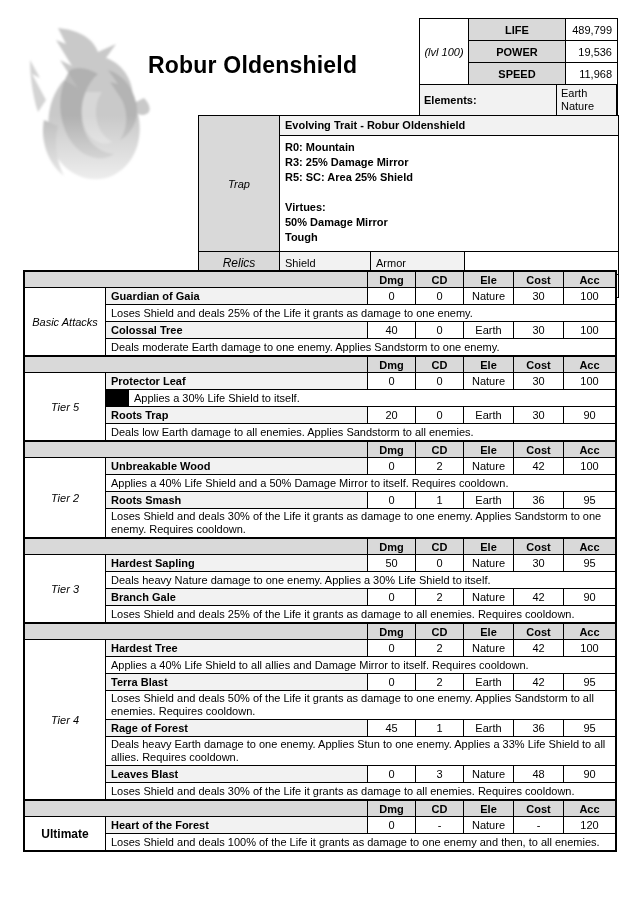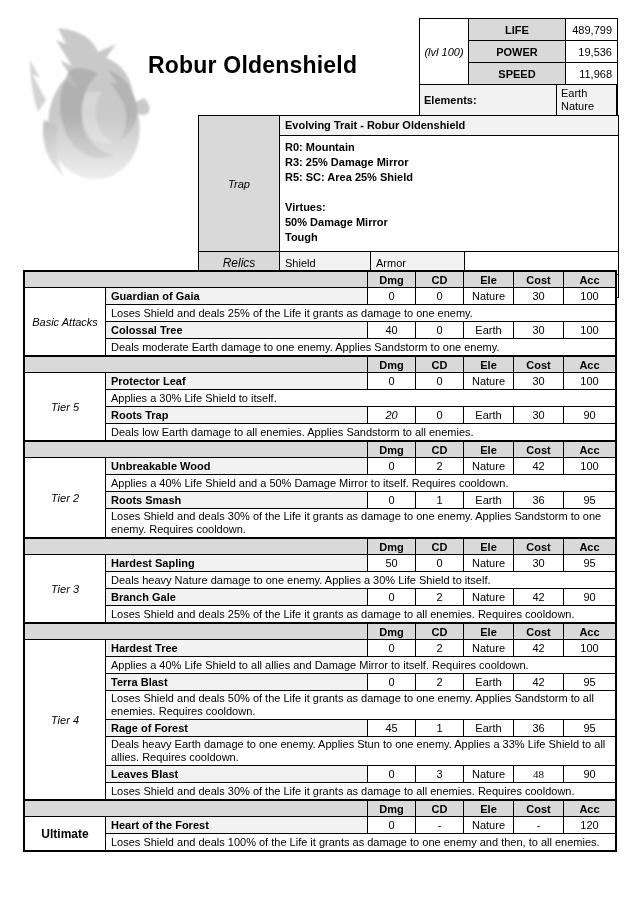--- a/index.html
+++ b/index.html
@@ -162,23 +162,23 @@
         <div class="cell hc" style="grid-area: 1 / 5;">Ele</div>
         <div class="cell hc" style="grid-area: 1 / 6;">Cost</div>
         <div class="cell hc" style="grid-area: 1 / 7;">Acc</div>
         <div class="cell tier" style="grid-area: 2 / 1 / span 4;">Tier 5</div>
         <div class="cell mname" style="grid-area: 2 / 2;">Protector Leaf</div>
         <div class="cell mval" style="grid-area: 2 / 3;">0</div>
         <div class="cell mval" style="grid-area: 2 / 4;">0</div>
         <div class="cell mval" style="grid-area: 2 / 5;">Nature</div>
         <div class="cell mval" style="grid-area: 2 / 6;">30</div>
         <div class="cell mval" style="grid-area: 2 / 7;">100</div>
-        <div class="cell mdesc" style="grid-area: 3 / 2 / auto / span 6;">Applies a 30% Life Shield to itself.</div>
+        <div class="cell mdesc" style="grid-area: 3 / 2 / auto / span 6; margin-left: 23px;">Applies a 30% Life Shield to itself.</div>
         <div class="cell mname" style="grid-area: 4 / 2;">Roots Trap</div>
-        <div class="cell mval" style="grid-area: 4 / 3; font-style: italic;">20</div>
+        <div class="cell mval" style="grid-area: 4 / 3;">20</div>
         <div class="cell mval" style="grid-area: 4 / 4;">0</div>
         <div class="cell mval" style="grid-area: 4 / 5;">Earth</div>
         <div class="cell mval" style="grid-area: 4 / 6;">30</div>
         <div class="cell mval" style="grid-area: 4 / 7;">90</div>
         <div class="cell mdesc" style="grid-area: 5 / 2 / auto / span 6;">Deals low Earth damage to all enemies. Applies Sandstorm to all enemies.</div>
       </div>
       <div class="atk-section">
         <div class="cell hc hleft" style="grid-area: 1 / 1 / auto / span 2;"></div>
         <div class="cell hc" style="grid-area: 1 / 3;">Dmg</div>
         <div class="cell hc" style="grid-area: 1 / 4;">CD</div>
@@ -250,21 +250,21 @@
         <div class="cell mval" style="grid-area: 6 / 3;">45</div>
         <div class="cell mval" style="grid-area: 6 / 4;">1</div>
         <div class="cell mval" style="grid-area: 6 / 5;">Earth</div>
         <div class="cell mval" style="grid-area: 6 / 6;">36</div>
         <div class="cell mval" style="grid-area: 6 / 7;">95</div>
         <div class="cell mdesc" style="grid-area: 7 / 2 / auto / span 6;">Deals heavy Earth damage to one enemy. Applies Stun to one enemy. Applies a 33% Life Shield to all allies. Requires cooldown.</div>
         <div class="cell mname" style="grid-area: 8 / 2;">Leaves Blast</div>
         <div class="cell mval" style="grid-area: 8 / 3;">0</div>
         <div class="cell mval" style="grid-area: 8 / 4;">3</div>
         <div class="cell mval" style="grid-area: 8 / 5;">Nature</div>
-        <div class="cell mval" style="grid-area: 8 / 6; font-family: Liberation Serif, serif;">48</div>
+        <div class="cell mval" style="grid-area: 8 / 6;">48</div>
         <div class="cell mval" style="grid-area: 8 / 7;">90</div>
         <div class="cell mdesc" style="grid-area: 9 / 2 / auto / span 6;">Loses Shield and deals 30% of the Life it grants as damage to all enemies. Requires cooldown.</div>
       </div>
       <div class="atk-section">
         <div class="cell hc hleft" style="grid-area: 1 / 1 / auto / span 2;"></div>
         <div class="cell hc" style="grid-area: 1 / 3;">Dmg</div>
         <div class="cell hc" style="grid-area: 1 / 4;">CD</div>
         <div class="cell hc" style="grid-area: 1 / 5;">Ele</div>
         <div class="cell hc" style="grid-area: 1 / 6;">Cost</div>
         <div class="cell hc" style="grid-area: 1 / 7;">Acc</div>

